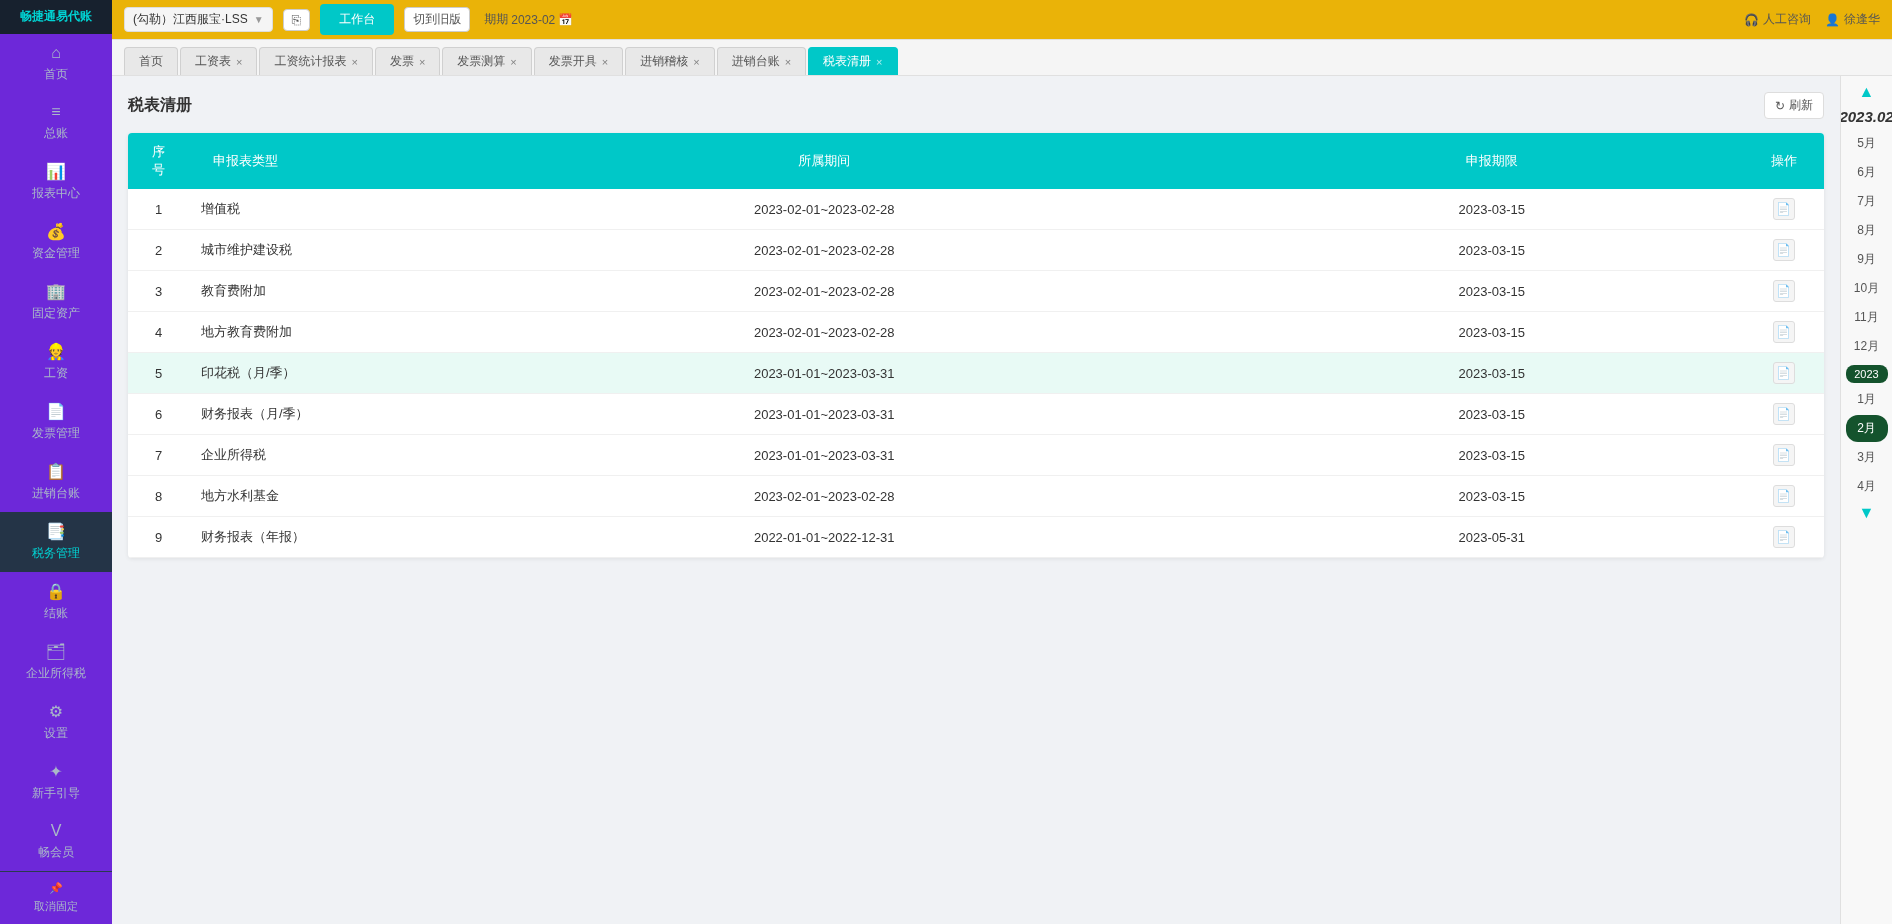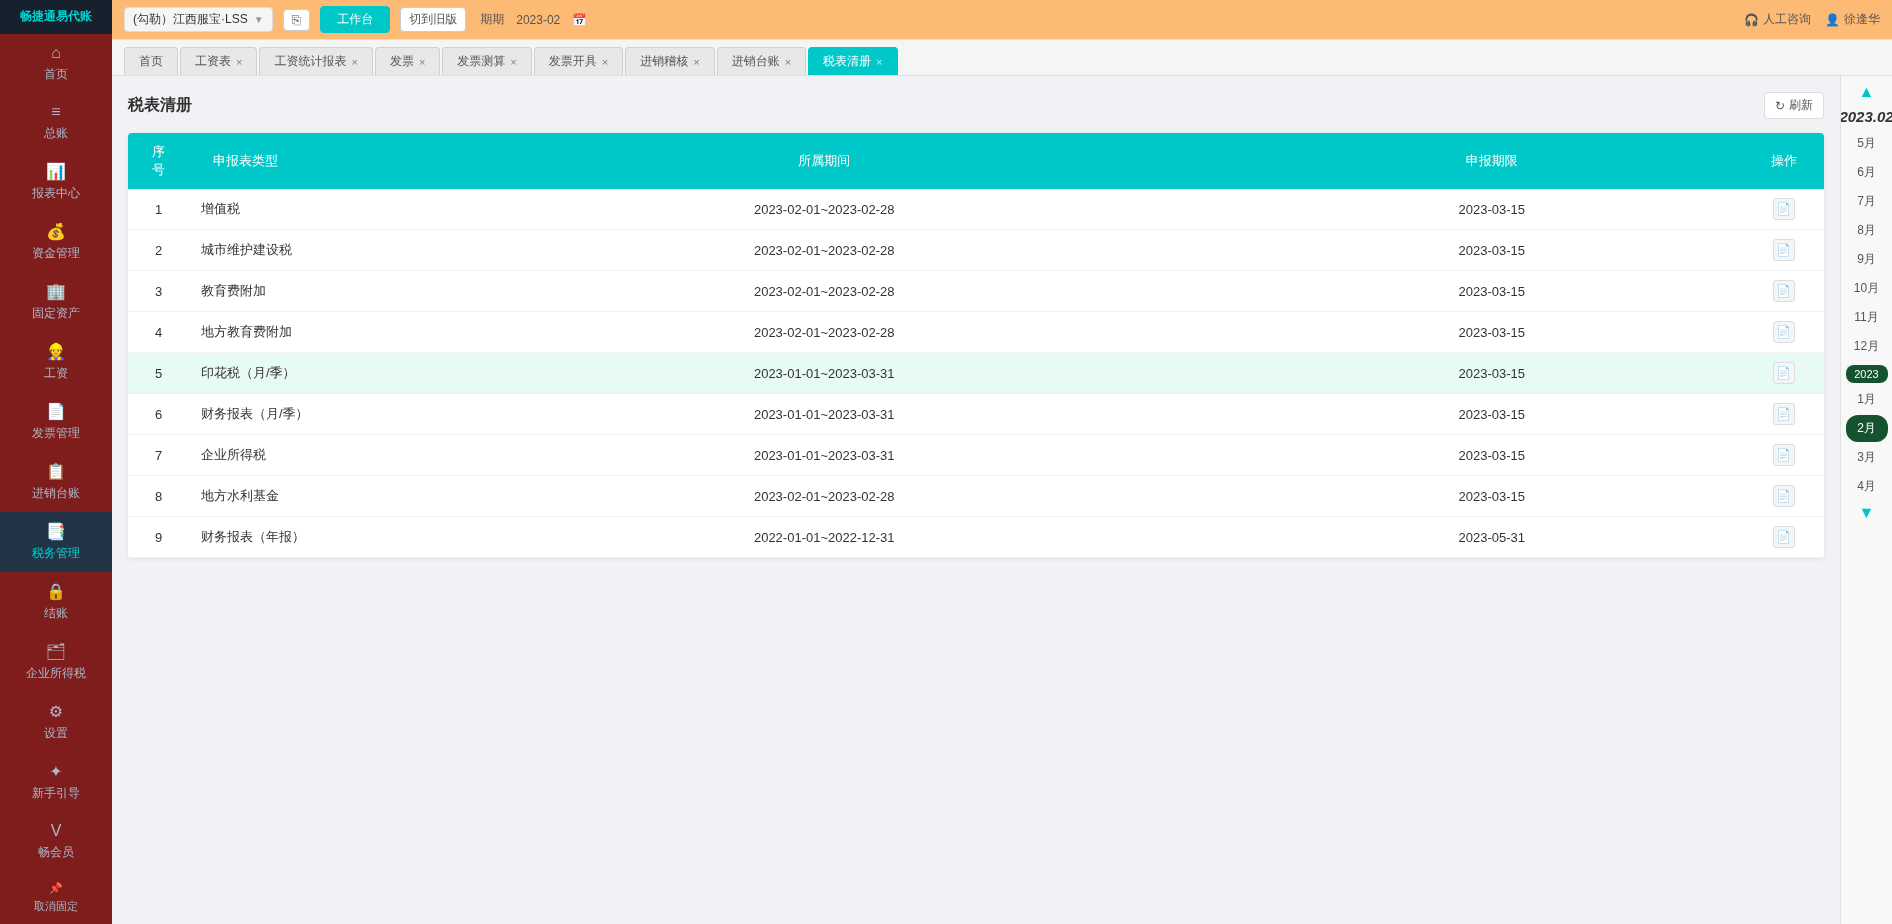--- a/index.html
+++ b/index.html
@@ -1,21 +1,21 @@
 <!DOCTYPE html>
 <html><head>
   <meta charset="utf-8">
   <style>
     * { margin: 0; padding: 0; box-sizing: border-box; }
     body { font-family: 'Microsoft YaHei', Arial, sans-serif; font-size: 13px; background: #f0f2f5; display: flex; height: 924px; overflow: hidden; }
 
     
     .sidebar {
       width: 112px;
-      background: #7f1d1d;
+      background: #6d28d9;
       color: #cdd6e0;
       display: flex;
       flex-direction: column;
       flex-shrink: 0;
       height: 100%;
     }
     .sidebar-logo {
       height: 40px;
       background: #17212e;
       display: flex;
@@ -59,21 +59,21 @@
       flex: 1;
       display: flex;
       flex-direction: column;
       height: 100%;
       overflow: hidden;
     }
 
     
     .topbar {
       height: 40px;
-      background: #fdba74;
+      background: #eab308;
       border-bottom: 1px solid #e0e0e0;
       display: flex;
       align-items: center;
       padding: 0 12px;
       gap: 10px;
       flex-shrink: 0;
     }
     .company-selector {
       display: flex;
       align-items: center;
@@ -82,32 +82,32 @@
       border: 1px solid #ddd;
       border-radius: 4px;
       padding: 3px 8px;
       cursor: pointer;
       font-size: 12px;
       color: #333;
     }
     .company-selector .arrow { font-size: 10px; color: #999; }
     .topbar-btn {
       background: #fff;
-      border: 1px solid #000000;
+      border: 3px solid #000000;
       border-radius: 4px;
       padding: 3px 8px;
       cursor: pointer;
       font-size: 12px;
     }
     .topbar-btn.blue { background: #00c8c8; color: #fff; border-color: #00c8c8; border-radius: 4px; padding: 4px 16px; }
     .topbar-btn.outline { background: #fff; color: #555; border: 1px solid #ccc; }
     .period-info {
       display: flex;
       align-items: center;
-      gap: 12px;
+      gap: 3px;
       font-size: 12px;
       color: #555;
       margin-left: 4px;
     }
     .topbar-right {
       margin-left: auto;
       display: flex;
       align-items: center;
       gap: 14px;
       font-size: 12px;

